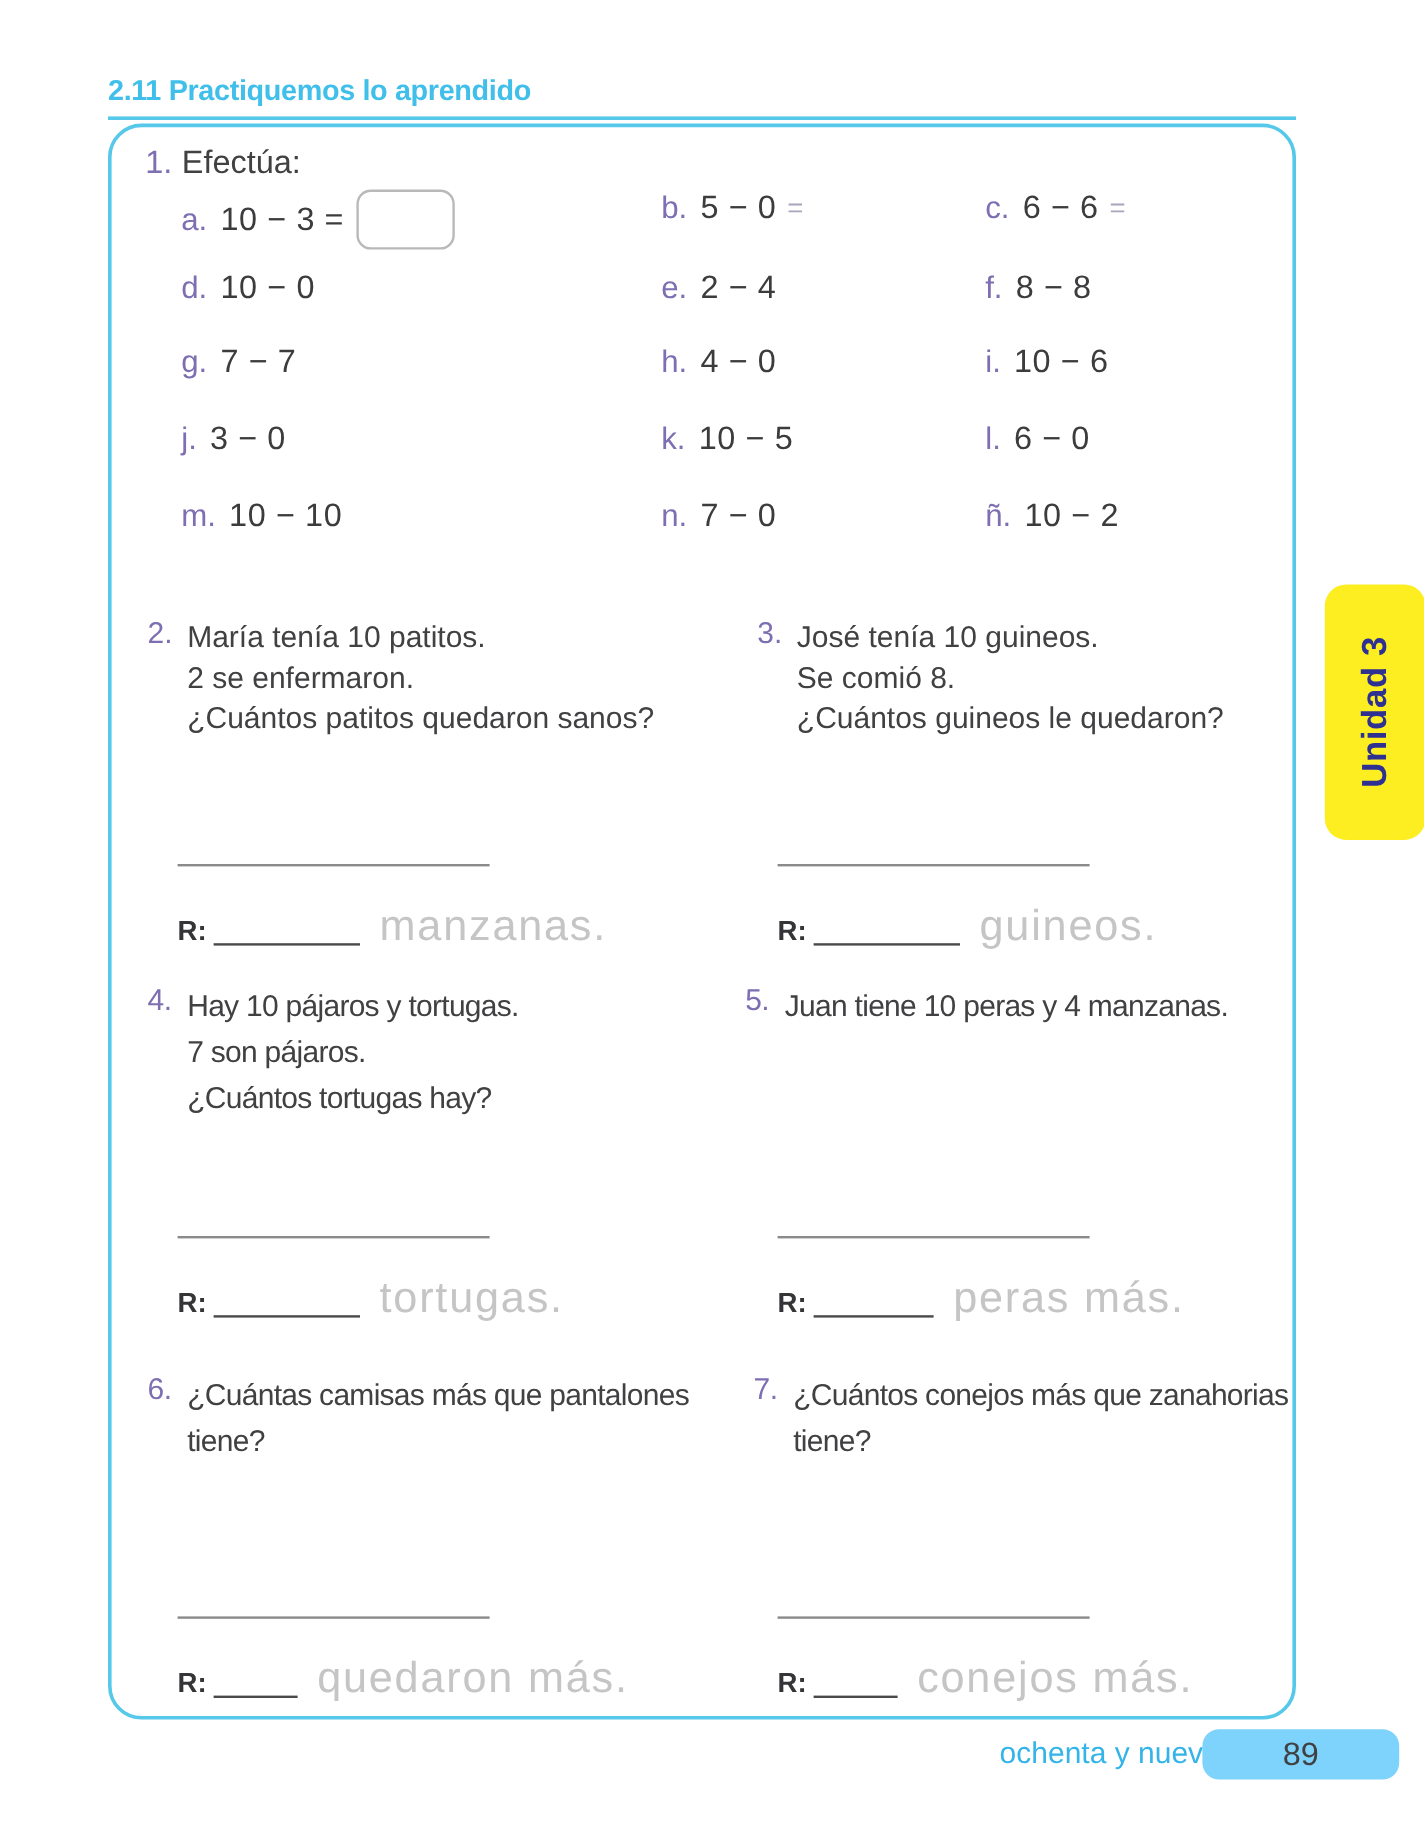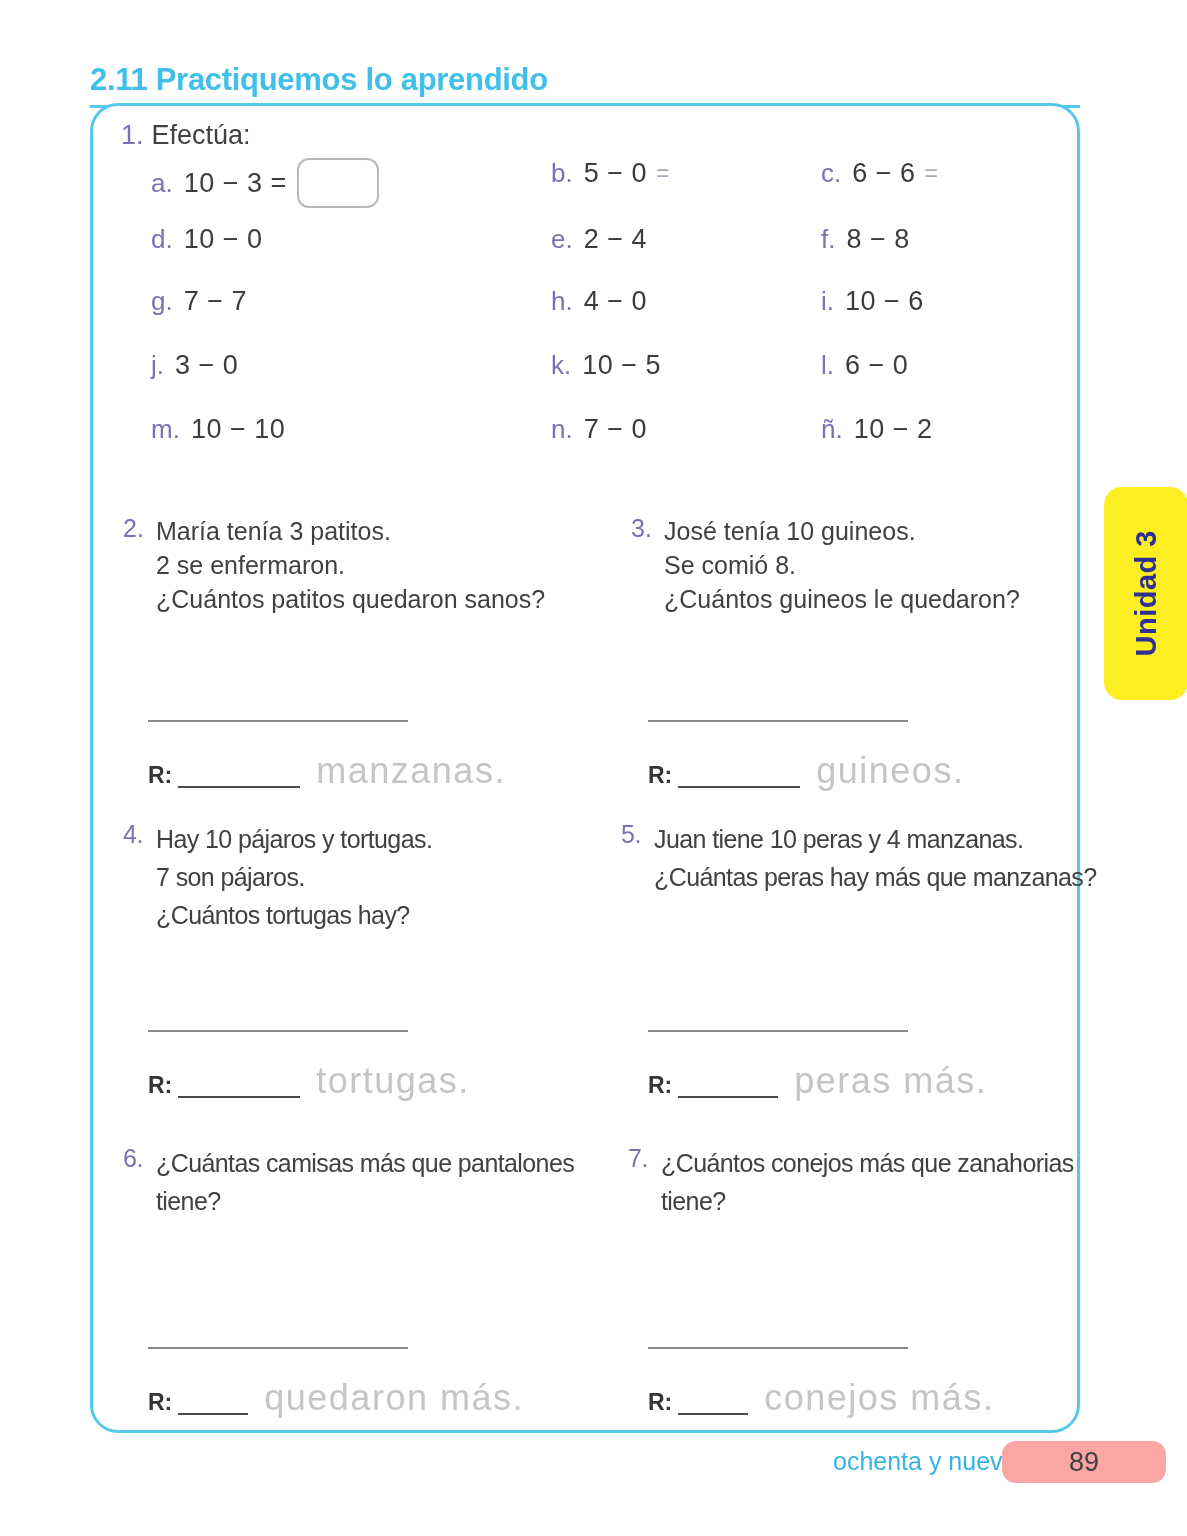--- a/index.html
+++ b/index.html
@@ -9,21 +9,21 @@
     font-family:"Liberation Sans", sans-serif;
     color:#414042;
     position:relative;
     overflow:hidden;
   }
   .page { position:absolute; left:0; top:0; width:1187px; height:1536px; }
 
   
   .title {
     position:absolute; left:90px; top:62px; width:990px;
-    font-size:31px; font-weight:bold; color:#3fbfe9;
+    font-size:24px; font-weight:bold; color:#3fbfe9;
     letter-spacing:-0.3px;
     padding-bottom:7px;
     border-bottom:3px solid #56c8ea;
   }
 
   
   .main-box {
     position:absolute; left:90px; top:103px; width:990px; height:1330px;
     border:3px solid #56c8ea; border-radius:28px;
     background:#ffffff;
@@ -70,21 +70,21 @@
     font-size:29px; font-weight:bold; color:#2e3192; letter-spacing:0.5px;
   }
 
   
   .footer-name {
     position:absolute; left:833px; top:1447px;
     font-size:25px; color:#35b4e8;
   }
   .page-badge {
     position:absolute; left:1002px; top:1441px; width:164px; height:42px;
-    background:#fca5a5; border-radius:14px;
+    background:#7dd3fc; border-radius:14px;
     display:flex; align-items:center; justify-content:center;
     font-size:27px; color:#414042;
   }
 </style>
 </head>
 <body>
 
 <div class="page">
 
   <div class="title">2.11 Practiquemos lo aprendido</div>
@@ -155,21 +155,21 @@
         </div>
         <div class="item" style="left: 728px; top: 308px;">
           <span class="letter">ñ.</span>
           <span class="expr">10 − 2</span>
         </div>
       </div>
     <div id="problems-container">
         <div class="problem" style="left: 30px; top: 408px;">
           <span class="pnum">2.</span>
           <div class="plines">
-            <div>María tenía 3 patitos.</div>
+            <div>María tenía 10 patitos.</div>
             <div>2 se enfermaron.</div>
             <div>¿Cuántos patitos quedaron sanos?</div>
           </div>
         </div>
         <div class="work-line" style="left: 55px; top: 614px; width: 260px;"></div>
         <div class="r-row" style="left: 55px; top: 644px;">
           <span class="r-label">R:</span>
           <span class="r-blank" style="width: 122px;"></span>
           <span class="r-word">manzanas.</span>
         </div>
@@ -198,21 +198,20 @@
         <div class="work-line" style="left: 55px; top: 924px; width: 260px;"></div>
         <div class="r-row" style="left: 55px; top: 954px;">
           <span class="r-label">R:</span>
           <span class="r-blank" style="width: 122px;"></span>
           <span class="r-word">tortugas.</span>
         </div>
         <div class="problem hand" style="left: 528px; top: 714px;">
           <span class="pnum">5.</span>
           <div class="plines">
             <div>Juan tiene 10 peras y 4 manzanas.</div>
-            <div>¿Cuántas peras hay más que manzanas?</div>
           </div>
         </div>
         <div class="work-line" style="left: 555px; top: 924px; width: 260px;"></div>
         <div class="r-row" style="left: 555px; top: 954px;">
           <span class="r-label">R:</span>
           <span class="r-blank" style="width: 100px;"></span>
           <span class="r-word">peras más.</span>
         </div>
         <div class="problem hand" style="left: 30px; top: 1038px;">
           <span class="pnum">6.</span>

